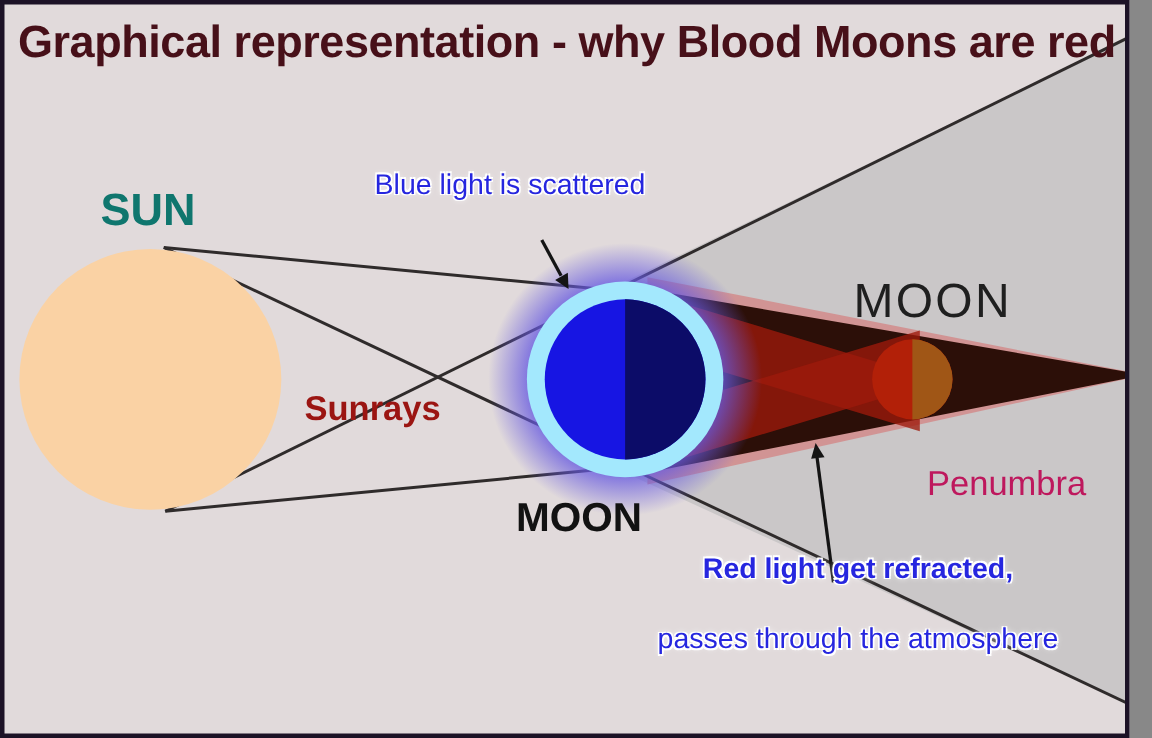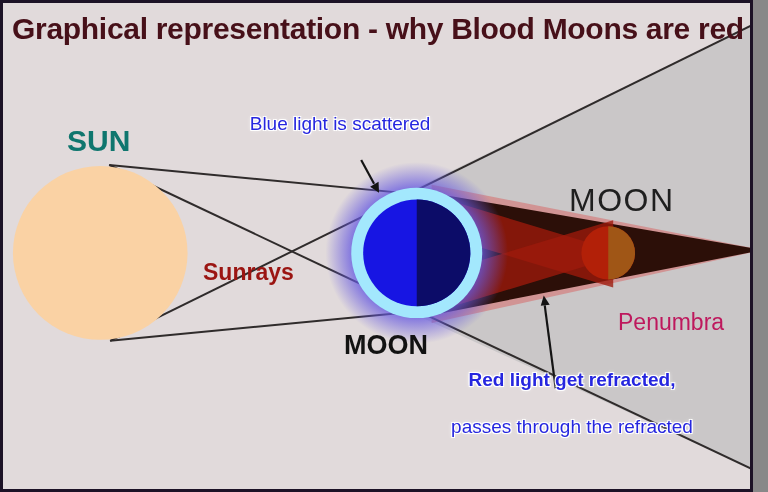--- a/index.html
+++ b/index.html
@@ -82,15 +82,15 @@
   <div class="lbl blue b1">Blue light is scattered</div>
 
   <div class="lbl earth-lbl">MOON</div>
 
   <div class="lbl moon-lbl">MOON</div>
 
 
   <div class="lbl penumbra-lbl">Penumbra</div>
 
   <div class="lbl blue r1">Red light get refracted,</div>
-  <div class="lbl blue r2">passes through the refracted</div>
+  <div class="lbl blue r2">passes through the atmosphere</div>
 
 </div>
 
 </body></html>

